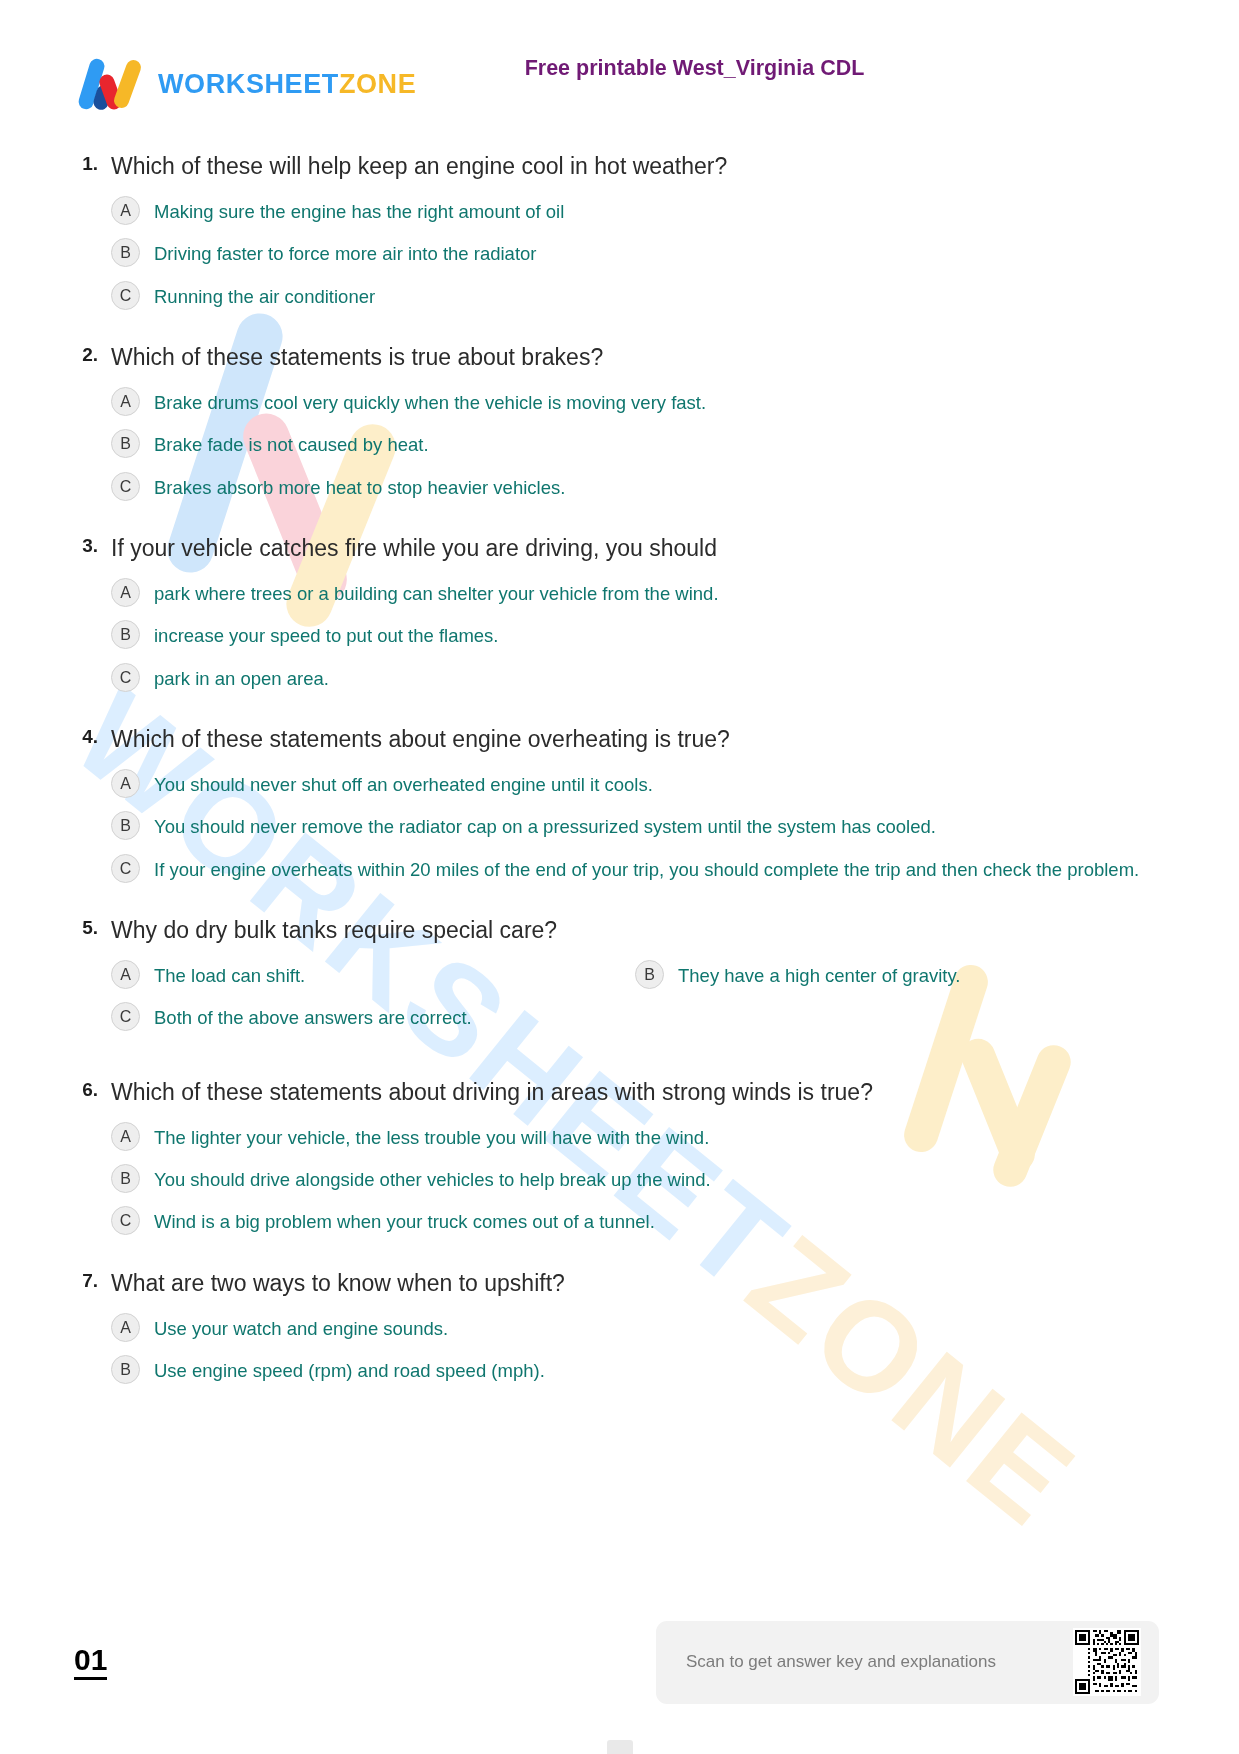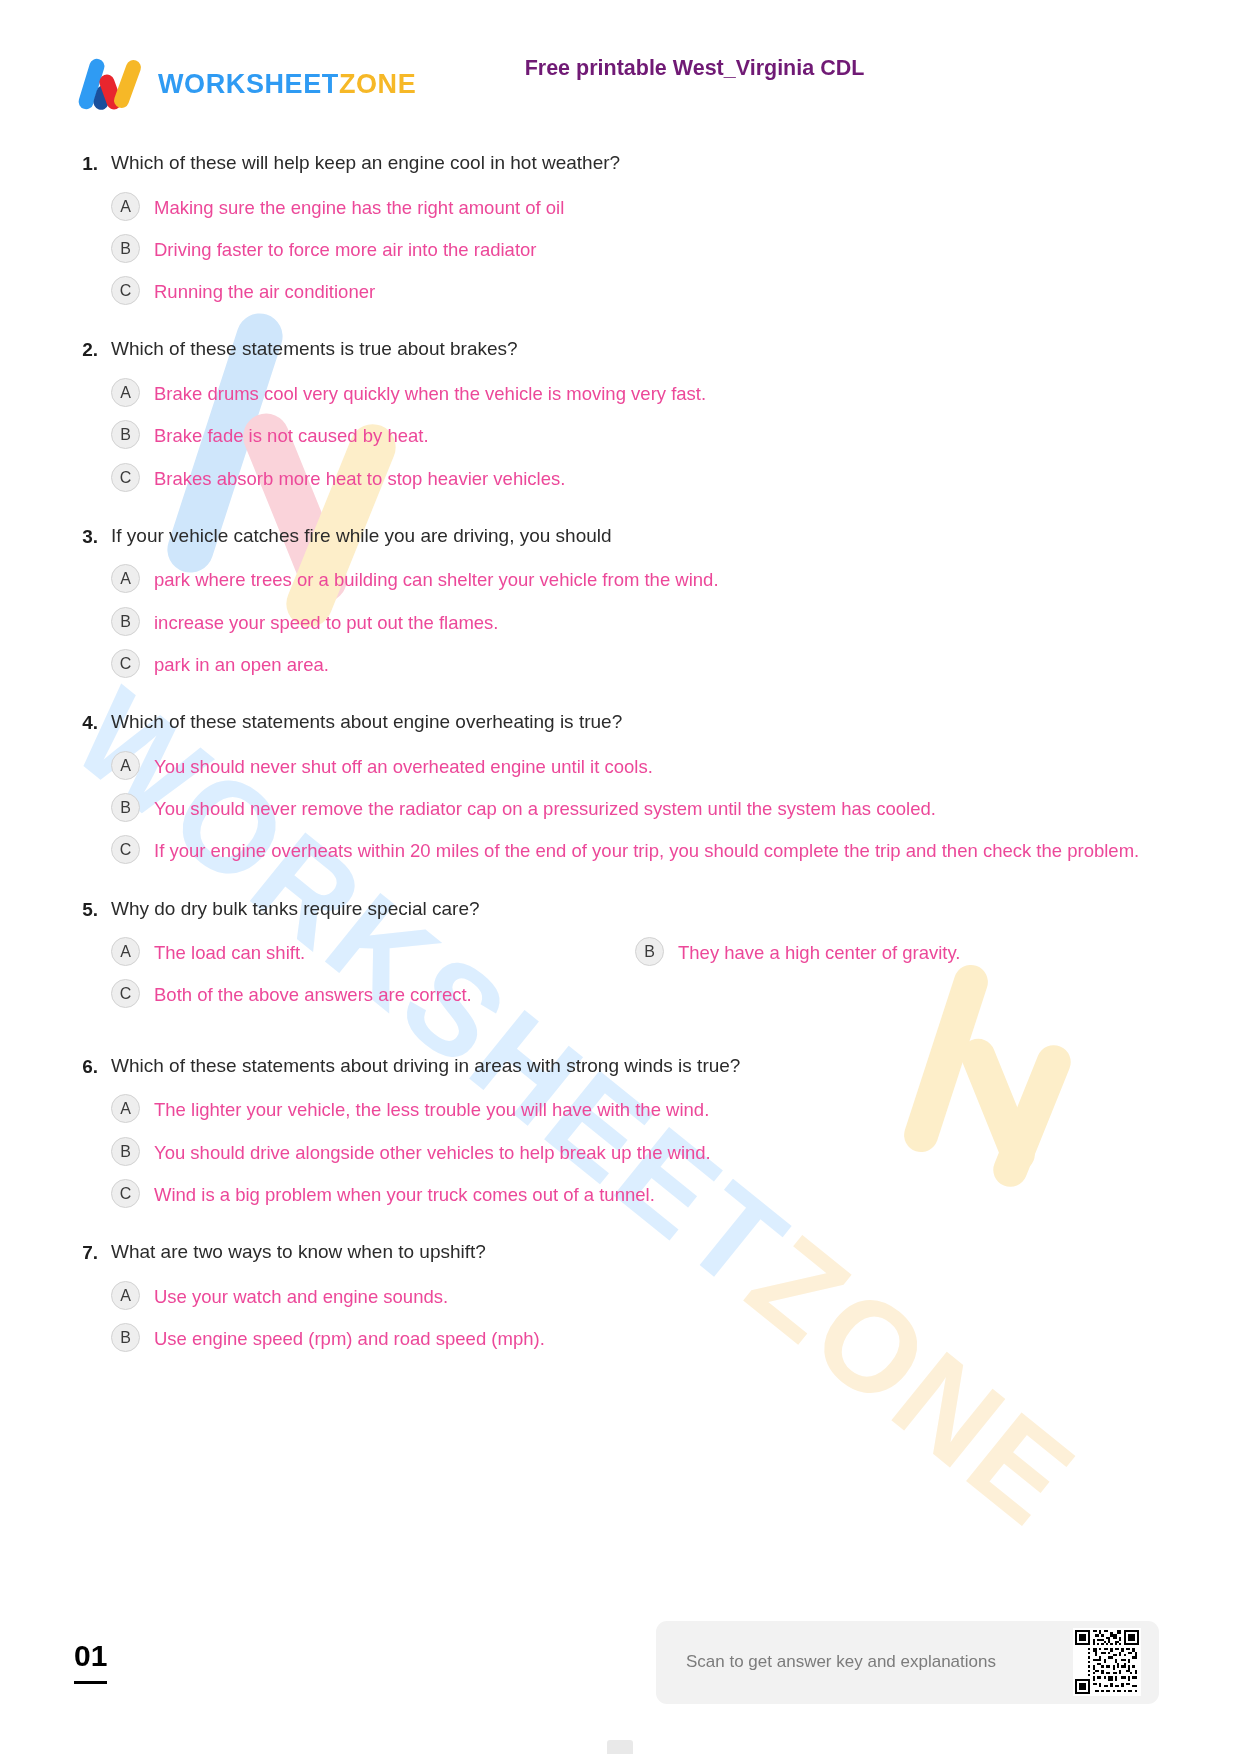--- a/index.html
+++ b/index.html
@@ -139,21 +139,21 @@
     font-size: 19px;
     font-weight: 700;
     color: #1d1d1d;
     min-width: 24px;
     text-align: right;
     line-height: 1.4;
     padding-top: 1px;
   }
 
   .q-text {
-    font-size: 19px;
+    font-size: 23px;
     font-weight: 400;
     color: #2b2b2b;
     line-height: 1.4;
   }
 
   .options { padding-left: 37px; }
 
   .option-row {
     display: flex;
     align-items: flex-start;
@@ -171,21 +171,21 @@
     color: #3a3a3a;
     font-size: 16px;
     line-height: 27px;
     text-align: center;
     font-weight: 400;
   }
 
   .opt-text {
     font-size: 18.5px;
     line-height: 1.42;
-    color: #ec4899;
+    color: #0f766e;
     padding-top: 3px;
   }
 
   
   .options.two-col {
     display: flex;
     flex-wrap: wrap;
   }
   .options.two-col .option-row.col { width: 50%; }
   .options.two-col .option-row.full { width: 100%; }
@@ -201,21 +201,21 @@
     display: flex;
     align-items: center;
   }
 
   #page-number {
     font-size: 30px;
     font-weight: 700;
     color: #000;
     border-bottom: 3px solid #000;
     line-height: 1.05;
-    padding-bottom: 10px;
+    padding-bottom: 1px;
   }
 
   #scan-box {
     margin-left: auto;
     width: 503px;
     height: 83px;
     background: #f2f2f2;
     border-radius: 11px;
     display: flex;
     align-items: center;

